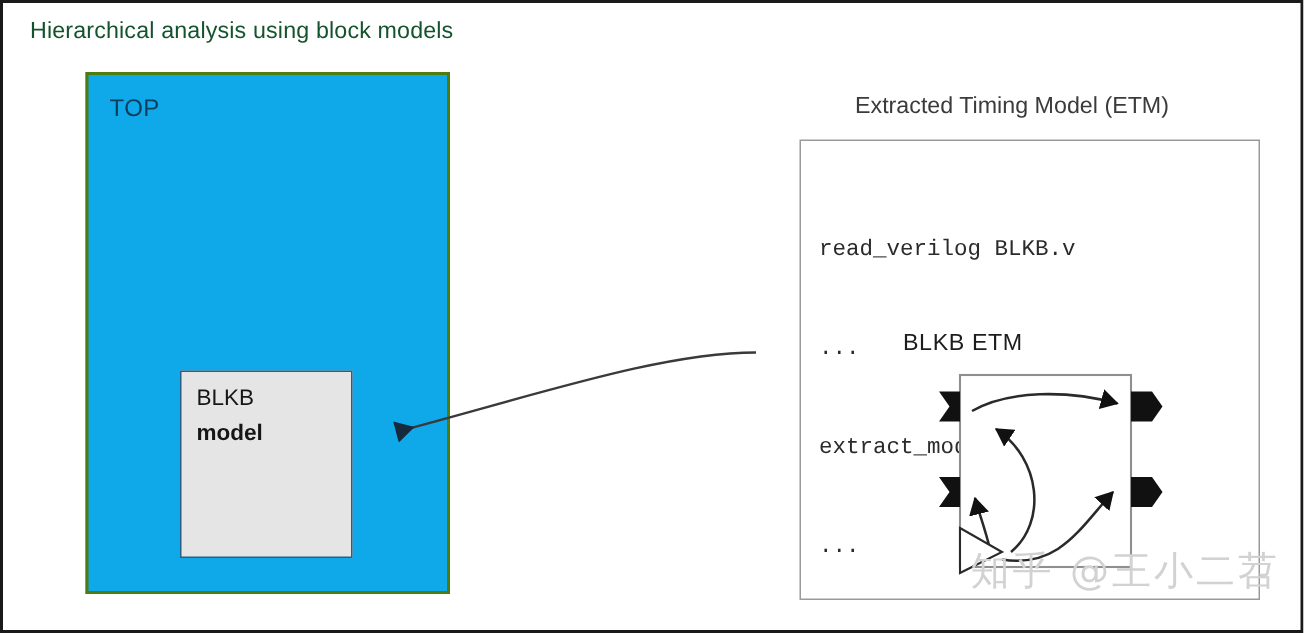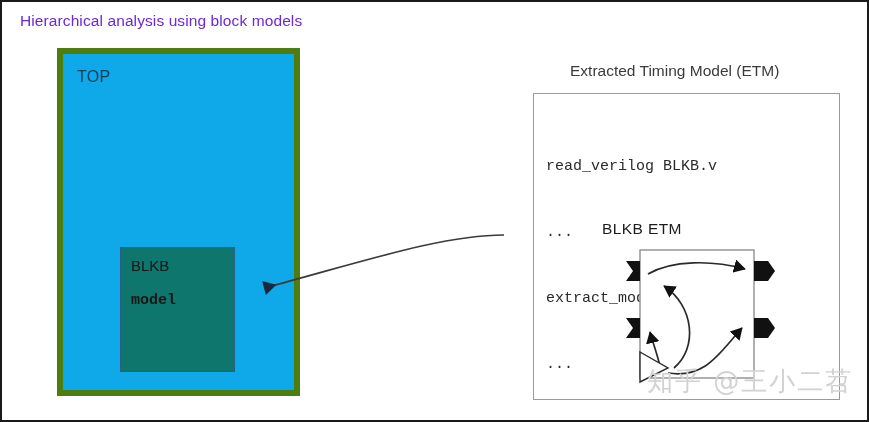--- a/index.html
+++ b/index.html
@@ -19,63 +19,63 @@
     box-sizing: border-box;
     border: 2px solid #1a1a1a;
   }
   
   #diagram-title {
     position: absolute;
     left: 18px;
     top: 9px;
     font-size: 15.5px;
     line-height: 19px;
-    color: #6d28d9;
+    color: #14532d;
     letter-spacing: 0.1px;
     white-space: nowrap;
   }
   
   #top-block {
     position: absolute;
     left: 55px;
     top: 46px;
     width: 243px;
     height: 348px;
     background: #0fa8e8;
-    border: 6px solid #4d7c0f;
+    border: 2px solid #4d7c0f;
     box-sizing: border-box;
   }
   #top-block-label {
     position: absolute;
     left: 14px;
     top: 14px;
     font-size: 16px;
     color: #0d3d5c;
     letter-spacing: 0.3px;
   }
   
   #blkb-model-box {
     position: absolute;
     left: 118px;
     top: 245px;
     width: 115px;
     height: 125px;
-    background: #0f766e;
+    background: #e5e5e5;
     border: 1px solid #2a5f85;
     box-sizing: border-box;
   }
   #blkb-model-box .line {
     position: absolute;
     left: 10px;
     font-size: 15px;
     color: #161616;
     white-space: nowrap;
   }
   #blkb-model-name  { top: 9px; font-weight: normal; }
-  #blkb-model-kind  { top: 44px; font-weight: bold; font-family: Liberation Mono, monospace; }
+  #blkb-model-kind  { top: 32px; font-weight: bold; }
 
   
   #etm-title {
     position: absolute;
     left: 532px;
     top: 59px;
     font-size: 15.5px;
     line-height: 19px;
     color: #3b3b3b;
     white-space: nowrap;

